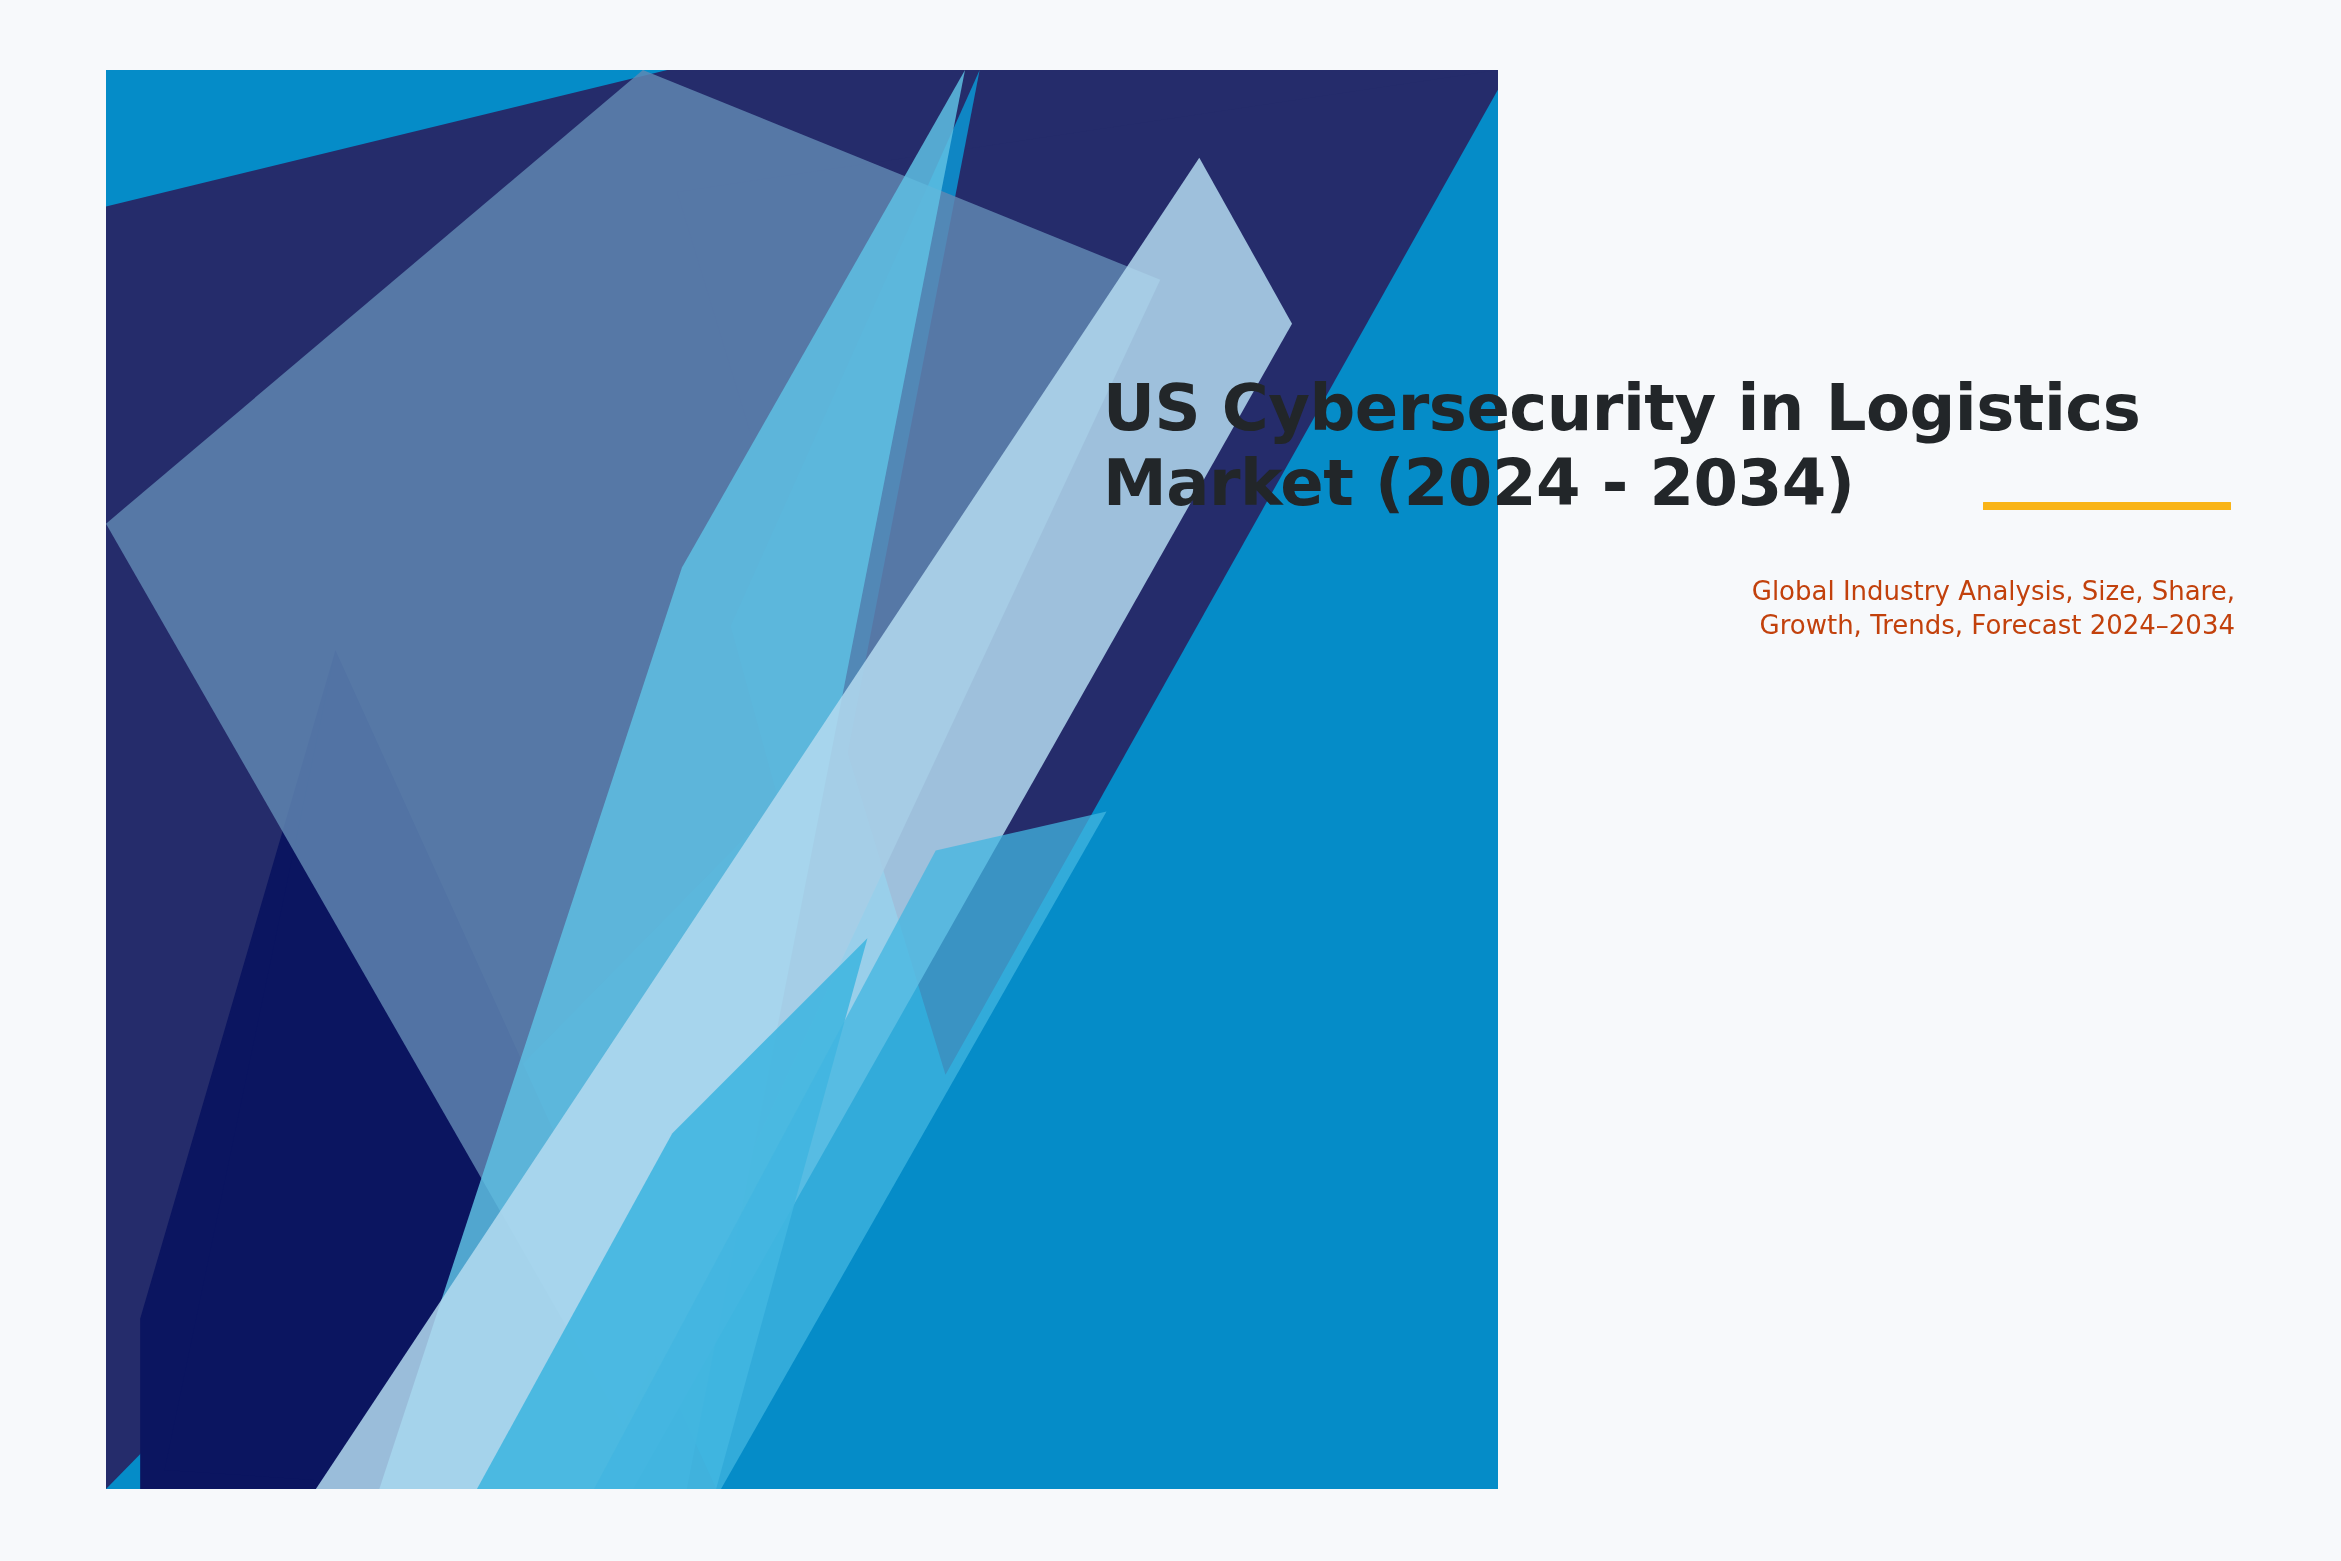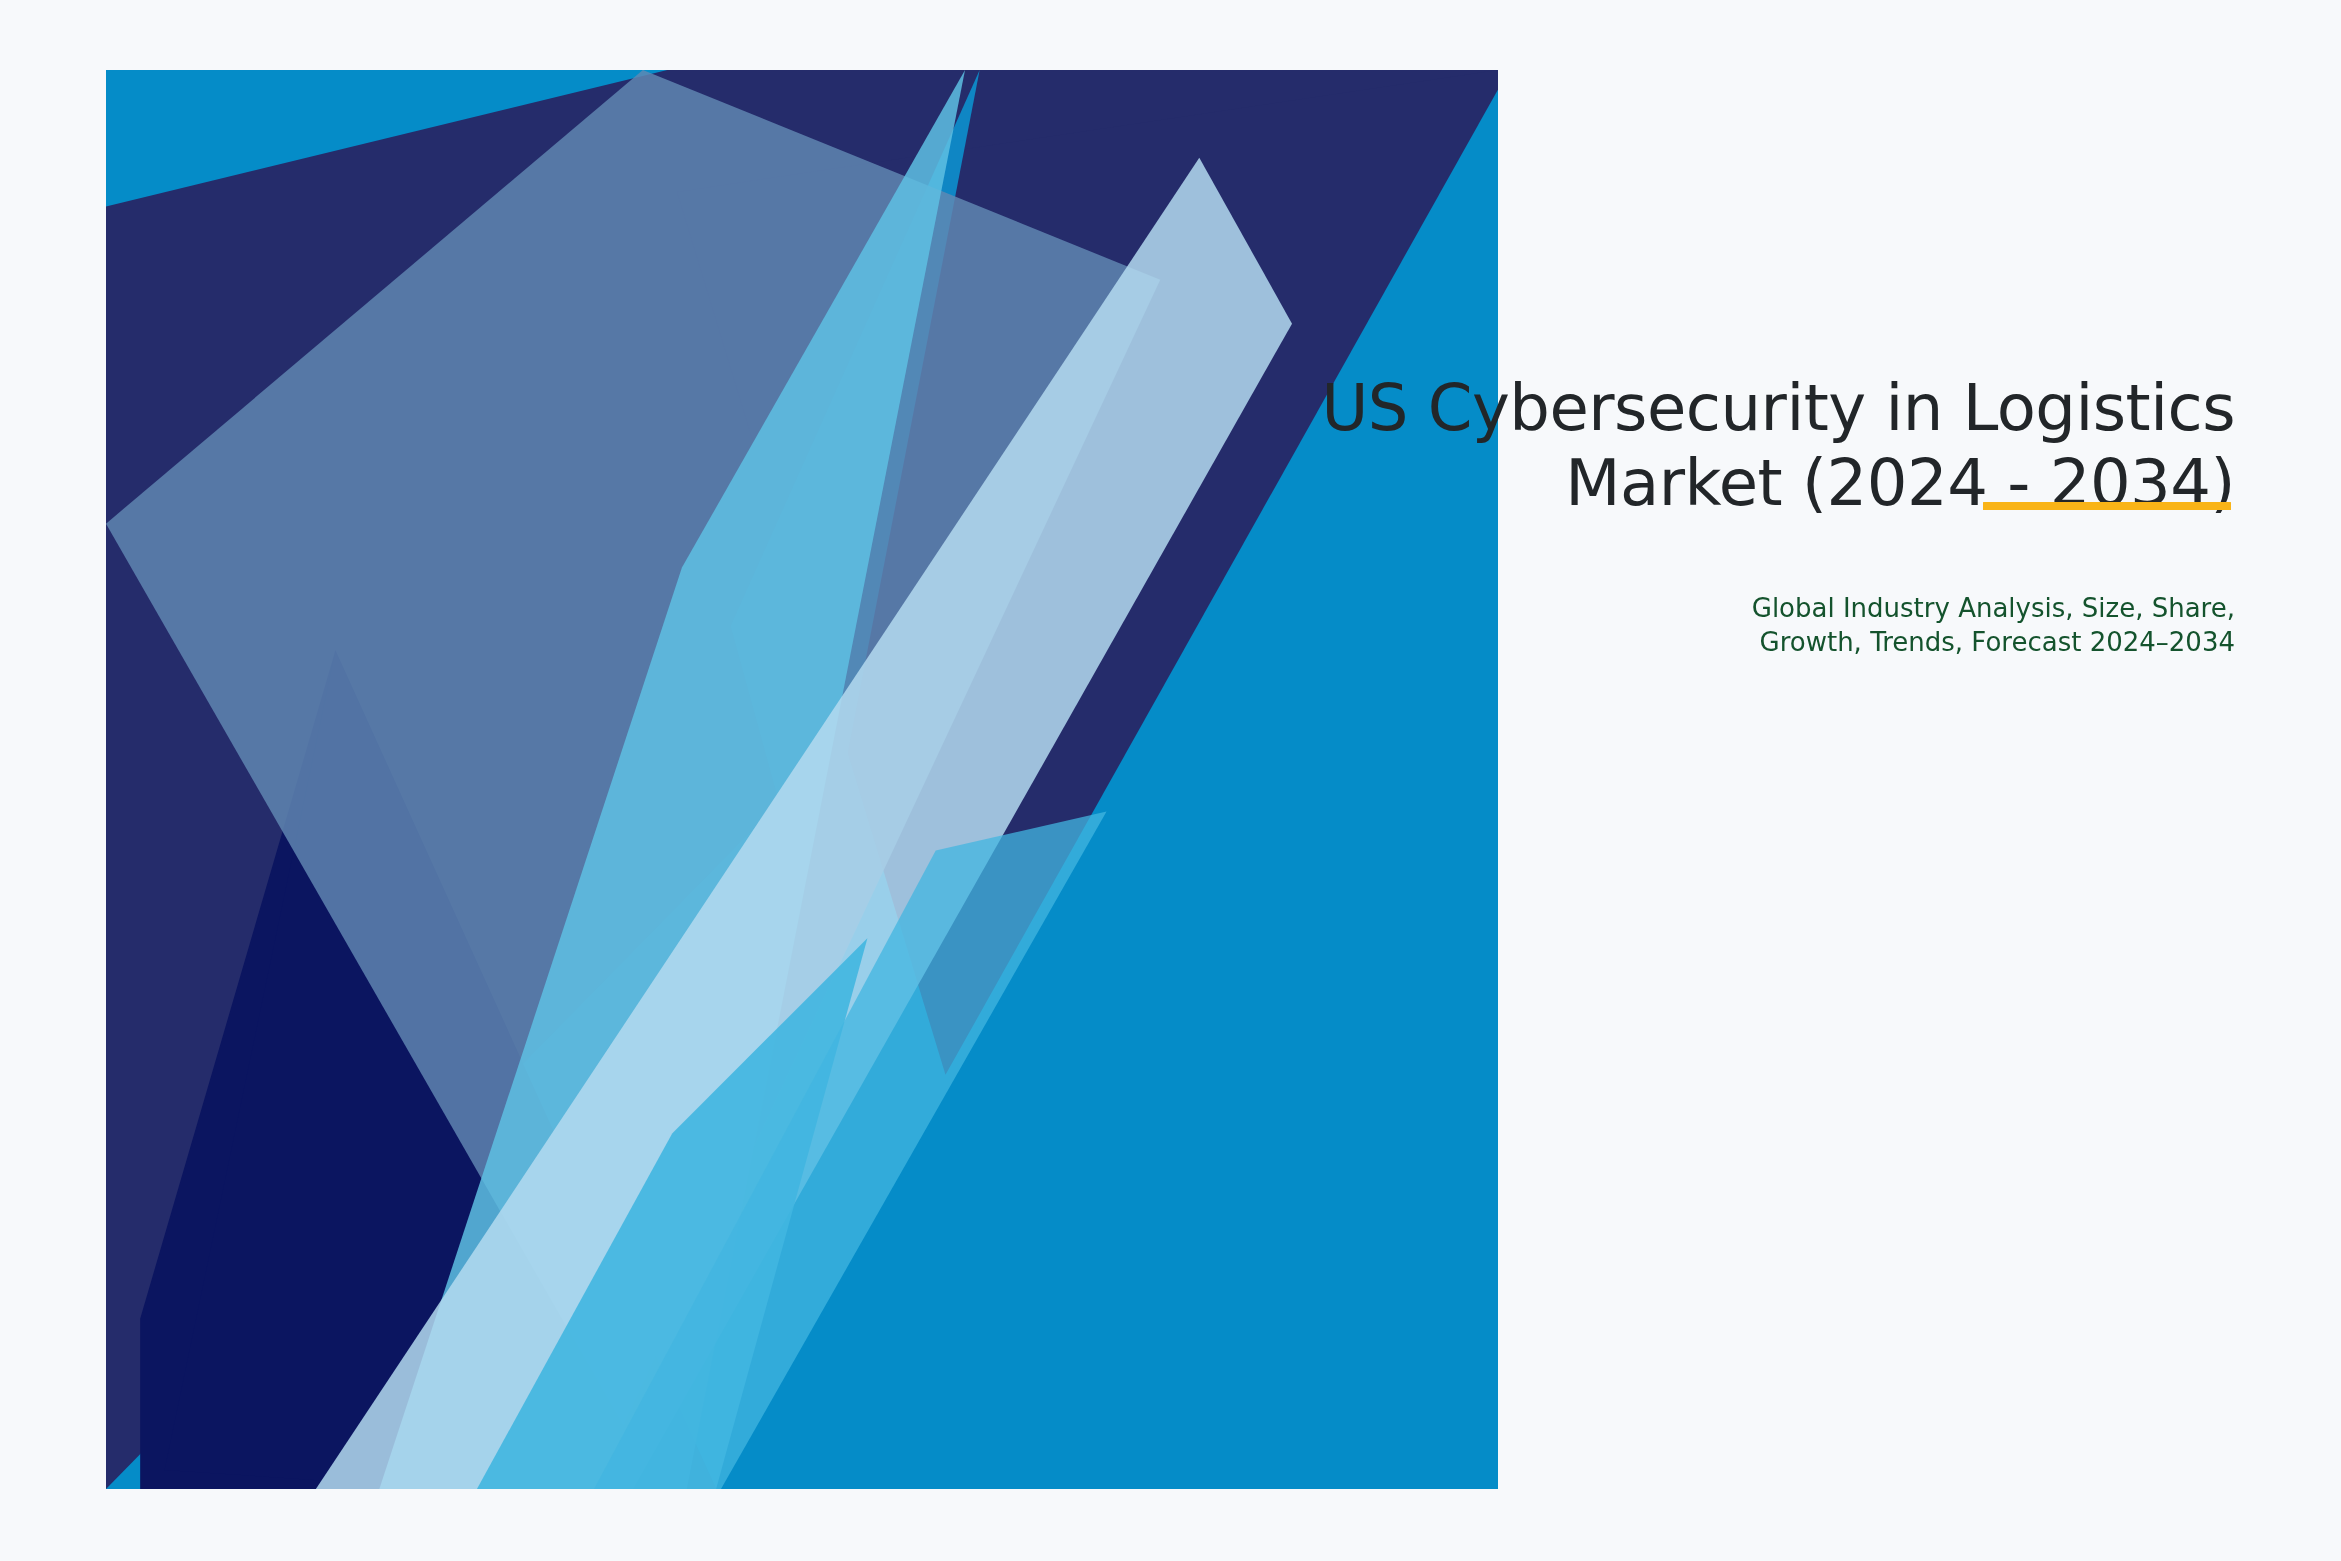--- a/index.html
+++ b/index.html
@@ -45,46 +45,46 @@
   }
 
   #title-wrap {
     position: relative;
     display: block;
   }
 
   #page-title {
     margin: 0;
     font-family: "DejaVu Sans", sans-serif;
-    font-weight: 400;
+    font-weight: 700;
     font-size: 64px;
     line-height: 1.17;
     letter-spacing: -0.5px;
     color: #222629;
-    text-align: right;
+    text-align: left;
     white-space: pre-line;
   }
 
   #title-underline {
     position: absolute;
     right: 3.9px;
     bottom: 10.7px;
     width: 248px;
     height: 8.3px;
     background: #f9b417;
     border-radius: 0.5px;
   }
 
   #page-subtitle {
-    margin: 70px 0 0 0;
+    margin: 53px 0 0 0;
     font-family: "DejaVu Sans", sans-serif;
     font-weight: 400;
     font-size: 26px;
     line-height: 1.32;
-    color: #14532d;
+    color: #c2410c;
     text-align: right;
     white-space: pre-line;
   }
 </style>
 </head>
 <body>
 
 <div id="cover">
 
   <div id="artwork">

